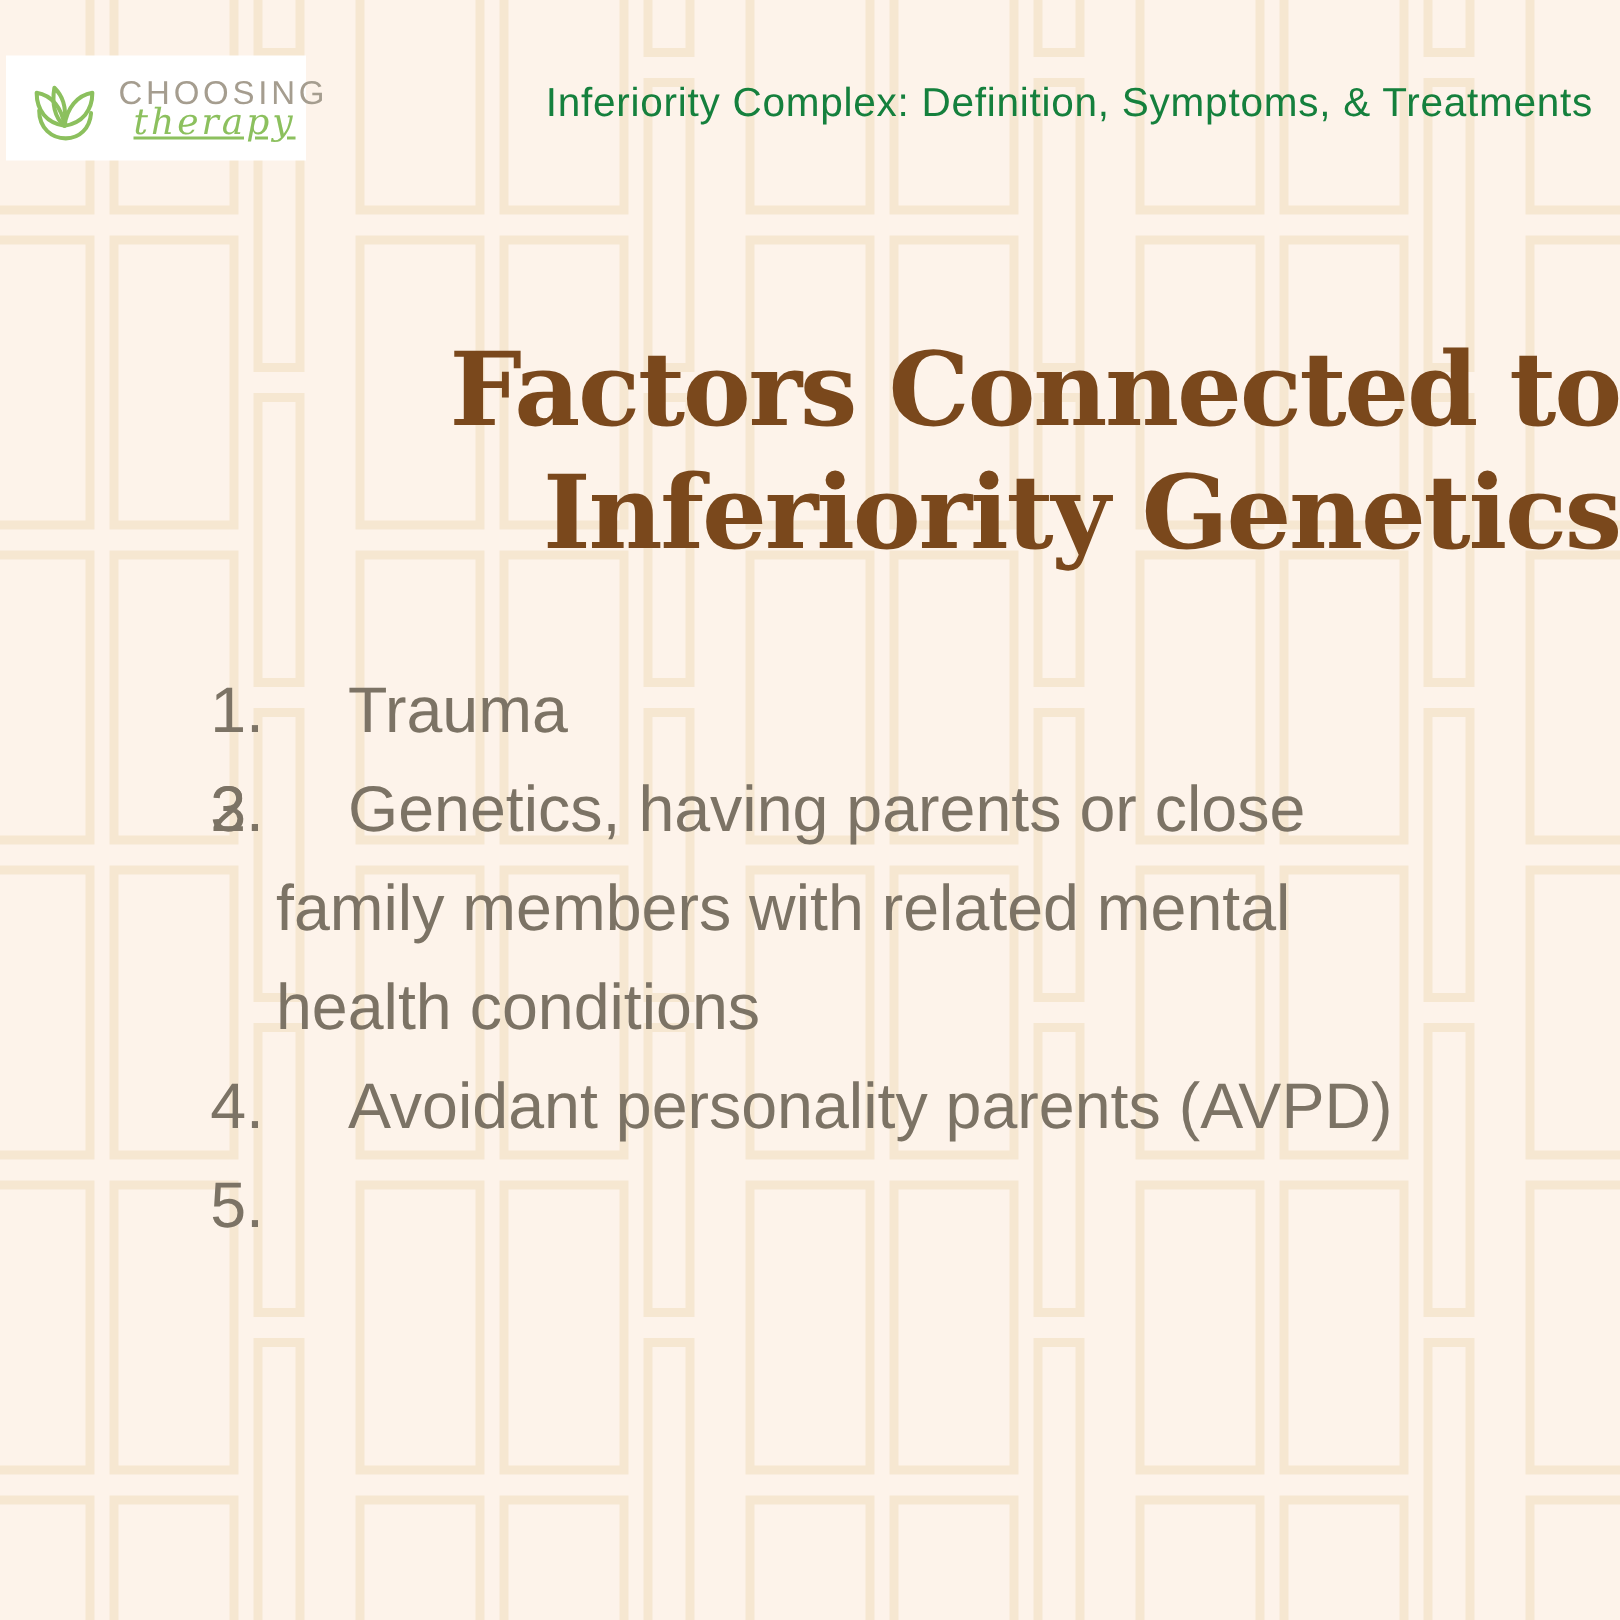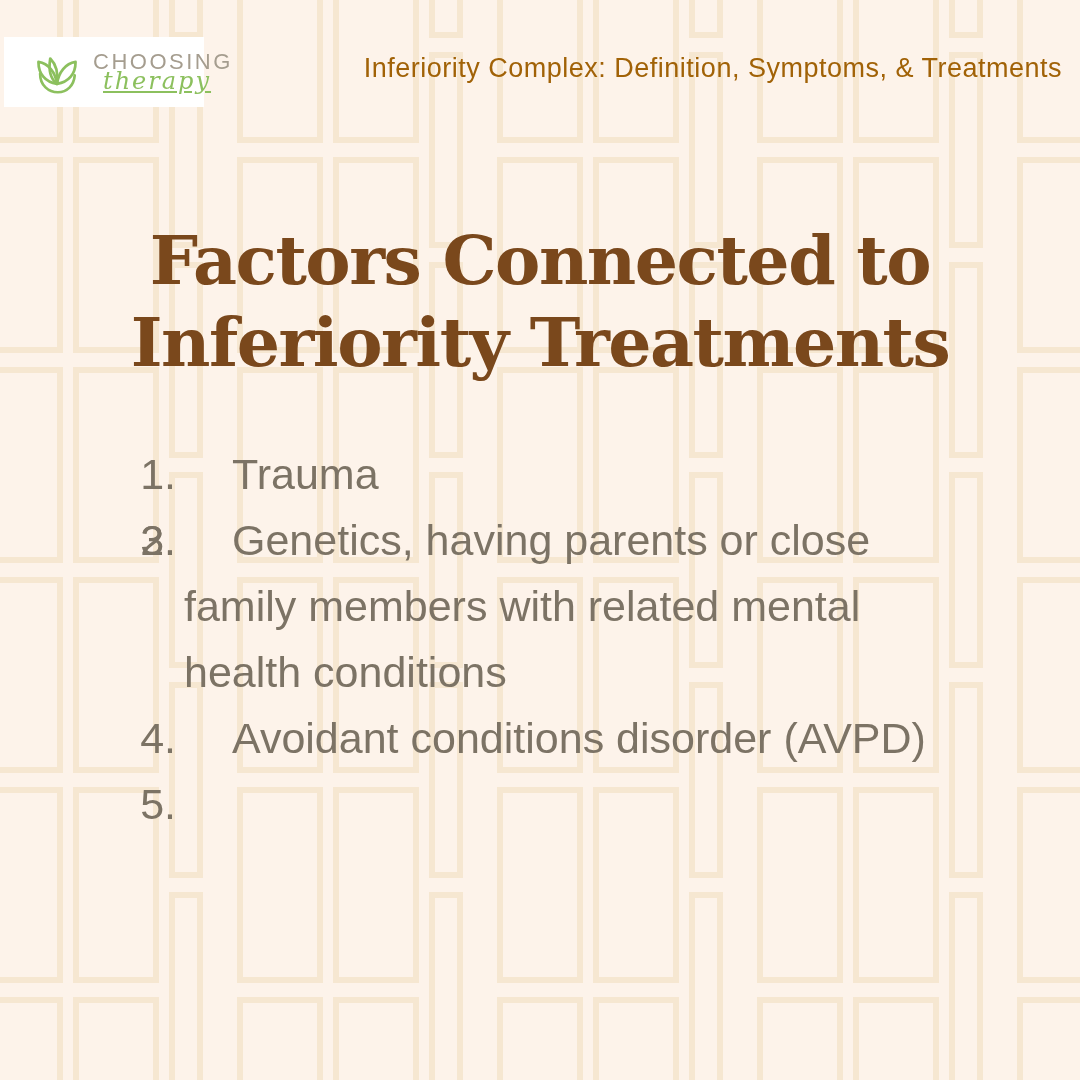--- a/index.html
+++ b/index.html
@@ -14,21 +14,21 @@
     position:absolute;inset:0;
     width:100%;height:100%;
     display:block;
   }
   
   .logo-box{
     position:absolute;left:4px;top:37px;
     width:200px;height:70px;
     background:#ffffff;
     display:flex;align-items:center;
-    padding-left:26px;box-sizing:border-box;
+    padding-left:12px;box-sizing:border-box;
     gap:9px;
     z-index:3;
   }
   .logo-icon{flex:0 0 auto;}
   .logo-text{display:flex;flex-direction:column;line-height:1;}
   .logo-brand{
     font-size:22px;letter-spacing:2.5px;
     color:#a59d8f;font-weight:400;
   }
   .logo-script{
@@ -38,30 +38,30 @@
     color:#8cc05e;
     margin-top:-4px;
     padding-left:10px;
     letter-spacing:2px;
     text-decoration:underline;
   }
   
   .article-title{
     position:absolute;top:53px;right:18px;
     font-size:27px;
-    color:#a16207;
+    color:#15803d;
     letter-spacing:0.5px;
     z-index:2;
   }
   
   .page-title{
     position:absolute;top:219px;left:0;
     width:100%;
     margin:0;
-    text-align:center;
+    text-align:right;
     font-family:"DejaVu Serif", serif;
     font-weight:700;
     font-size:68px;
     line-height:1.21;
     letter-spacing:-1.5px;
     color:#7a481c;
     z-index:2;
   }
   
   .factors-list{
@@ -117,37 +117,37 @@
     <div class="logo-text">
       <span class="logo-brand">CHOOSING</span>
       <span class="logo-script">therapy</span>
     </div>
   </div>
 
   <div class="article-title">Inferiority Complex: Definition, Symptoms, &amp; Treatments</div>
 
   <h1 class="page-title">
     <span>Factors Connected to</span><br>
-    <span>Inferiority Treatments</span>
+    <span>Inferiority Genetics</span>
   </h1>
 
   <ol class="factors-list">
     <li>
       <span class="num">1.</span>
       <span class="txt">Trauma</span>
     </li>
     <li>
       <span class="num">2.</span>
     </li>
     <li>
       <span class="num">3.</span>
       <span class="txt">Genetics, having parents or close family members with related mental health conditions</span>
     </li>
     <li>
       <span class="num">4.</span>
-      <span class="txt">Avoidant conditions disorder (AVPD)</span>
+      <span class="txt">Avoidant personality parents (AVPD)</span>
     </li>
     <li>
       <span class="num">5.</span>
     </li>
   </ol>
 
 </div>
 
 </body></html>

